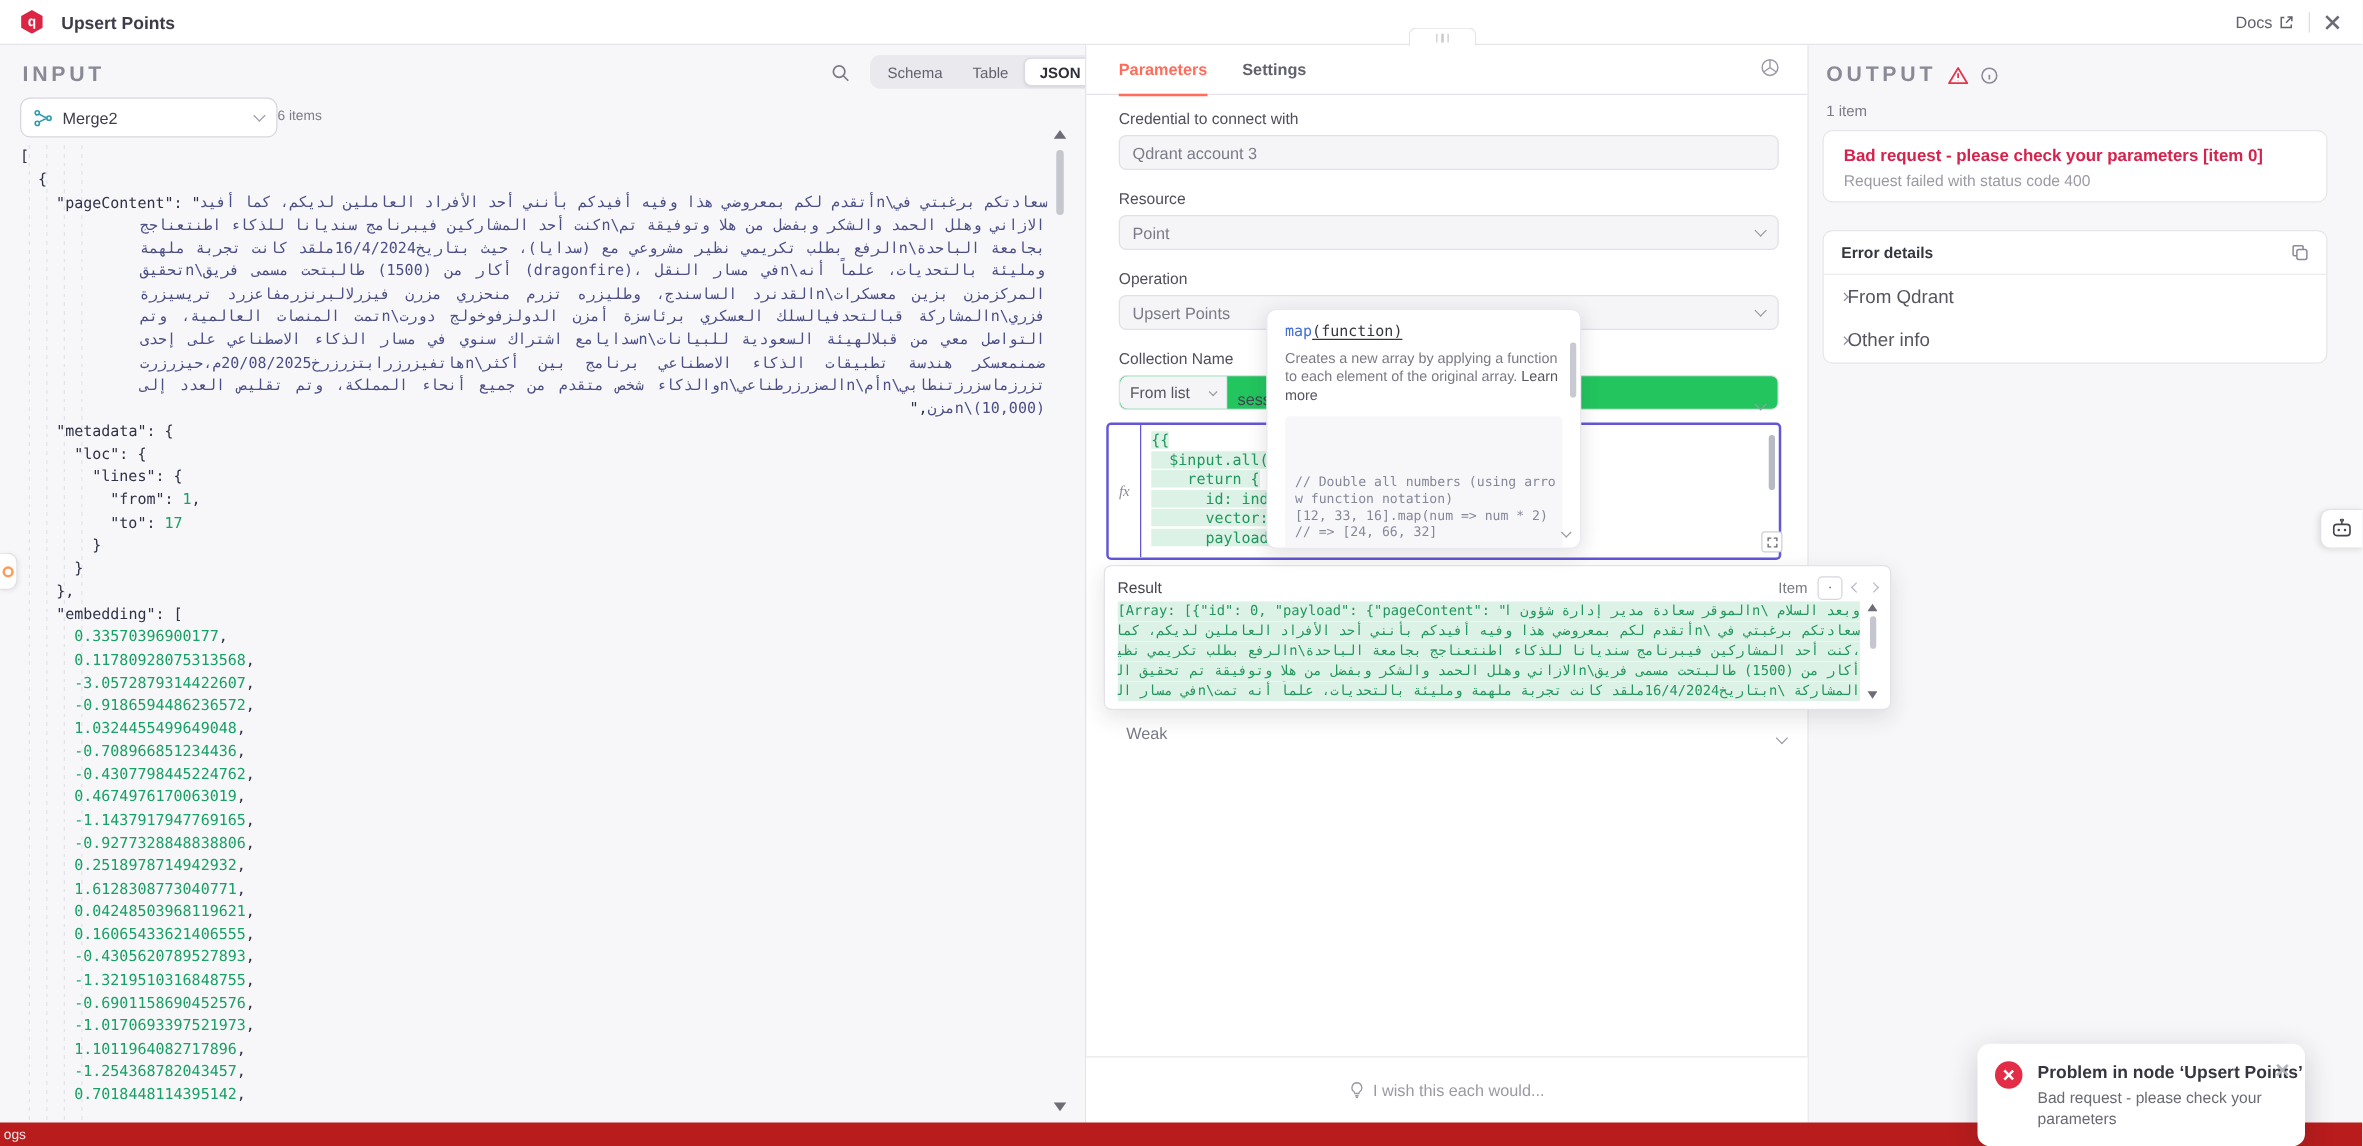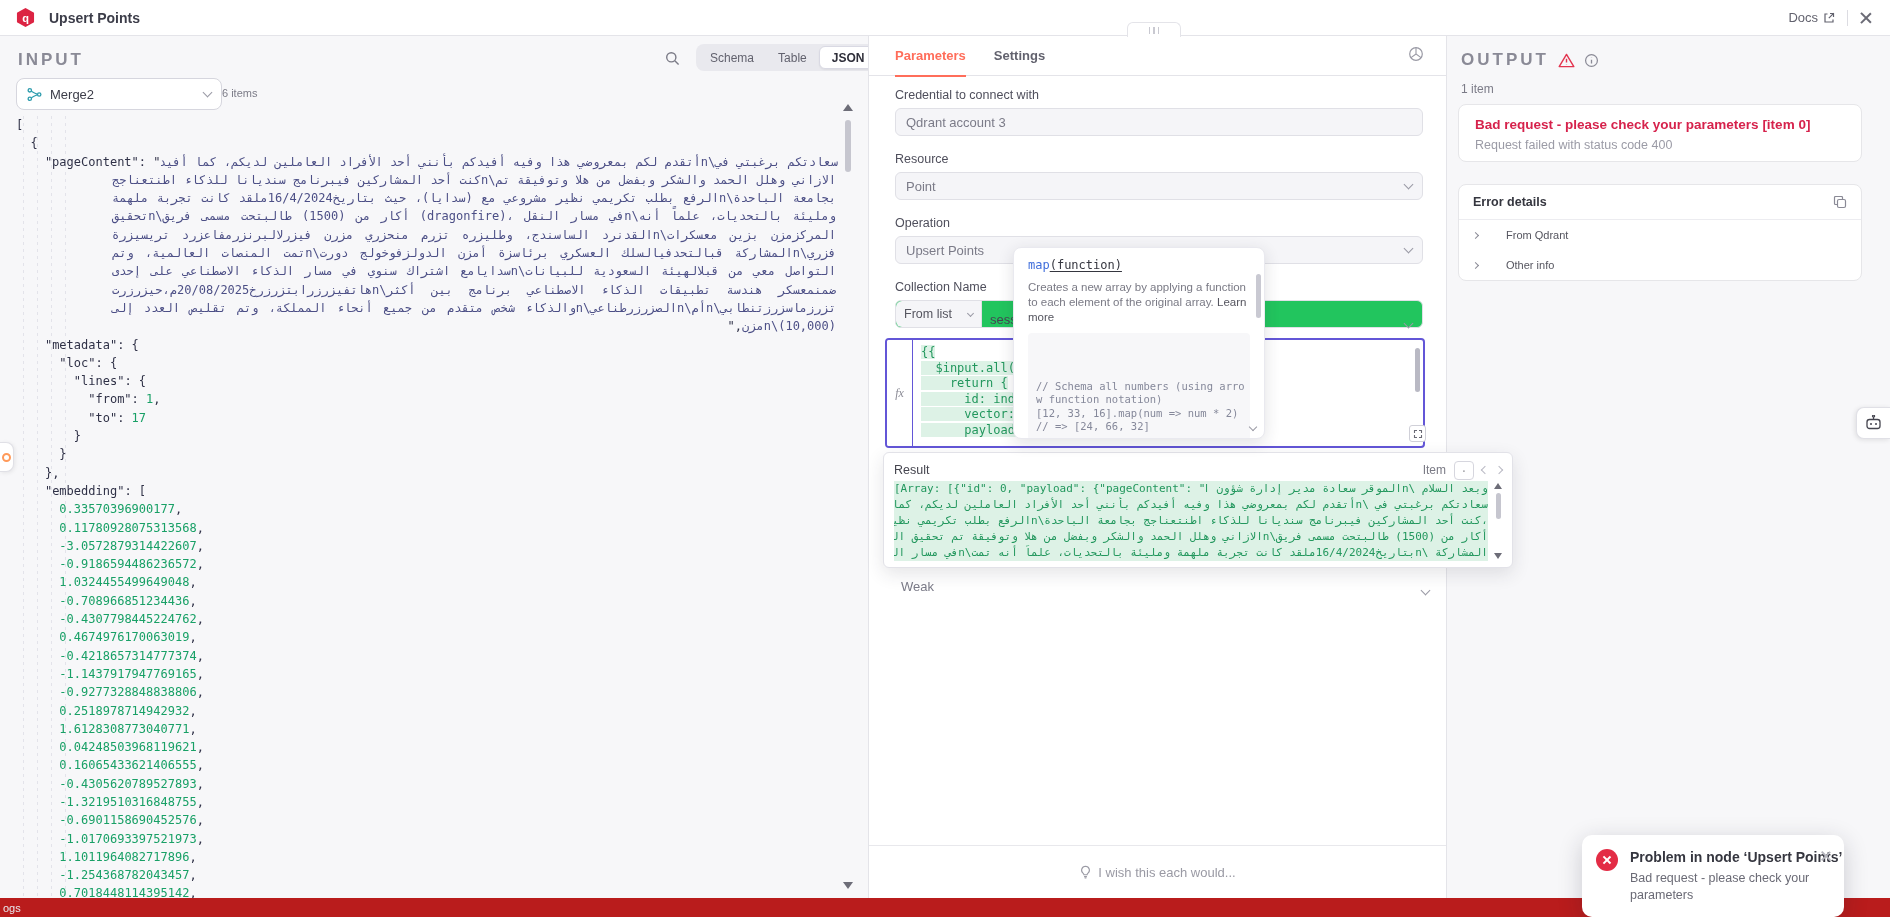--- a/index.html
+++ b/index.html
@@ -137,21 +137,21 @@
   
   .out-head { position:absolute; left:14px; top:14px; display:flex; align-items:center; gap:9px; }
   .out-count { position:absolute; left:14px; top:46px; font-size:12px; color:#7b7b87; }
   .err-card { position:absolute; left:11px; top:68px; width:404px; height:58px; background:#fff; border:1px solid #e6e6e9; border-radius:8px; padding:12px 16px; }
   .err-title { font-size:13.5px; font-weight:700; color:#d6224c; margin-bottom:6px; }
   .err-sub { font-size:12.5px; color:#9b9ba6; }
   .det-card { position:absolute; left:11px; top:148px; width:404px; background:#fff; border:1px solid #e6e6e9; border-radius:8px; overflow:hidden; }
   .det-head { display:flex; align-items:center; padding:10px 14px; border-bottom:1px solid #ececf0; }
   .det-title { font-size:12.5px; font-weight:700; color:#35363f; }
   .det-copy { margin-left:auto; cursor:pointer; display:flex; }
-  .det-row { display:flex; align-items:center; gap:28px; padding:9px 14px; font-size:11px; color:#55555f; cursor:pointer; }
+  .det-row { display:flex; align-items:center; gap:0; padding:9px 14px; font-size:15px; color:#55555f; cursor:pointer; }
   .det-row .chev { width:5px; height:5px; border-color:#8a8a96; }
 
   
   .left-tab { position:absolute; left:0; top:442px; width:14px; height:30px; background:#fff; border:1px solid #e0e0e6; border-left:none; border-radius:0 8px 8px 0; box-shadow:1px 1px 4px rgba(0,0,0,.08); display:flex; align-items:center; justify-content:flex-end; z-index:25; cursor:pointer; }
   .left-tab .dot { width:9px; height:9px; border:2.5px solid #ff9a5a; border-radius:50%; margin-right:2px; }
   .assist-btn { position:absolute; right:0; top:407px; width:34px; height:32px; background:#fff; border:1px solid #e0e0e6; border-right:none; border-radius:8px 0 0 8px; box-shadow:-1px 1px 5px rgba(0,0,0,.10); display:flex; align-items:center; padding-left:8px; z-index:25; cursor:pointer; }
 
   
   .toast { position:absolute; left:1582px; top:835px; width:262px; height:82px; background:#fff; border-radius:10px; box-shadow:0 6px 24px rgba(30,30,50,.20); z-index:50; padding:14px 14px 12px 14px; display:flex; }
   .toast-ico { width:22px; height:22px; border-radius:50%; background:#e32c45; color:#fff; display:flex; align-items:center; justify-content:center; flex:none; margin-right:12px; position:relative; }
@@ -257,21 +257,20 @@
           <div class="jline"><span class="jpunct">      </span><span class="jkey"></span><span class="jpunct"></span><span class="jnum">-0.9186594486236572</span><span class="jpunct">,</span></div>
 
           <div class="jline"><span class="jpunct">      </span><span class="jkey"></span><span class="jpunct"></span><span class="jnum">1.0324455499649048</span><span class="jpunct">,</span></div>
 
           <div class="jline"><span class="jpunct">      </span><span class="jkey"></span><span class="jpunct"></span><span class="jnum">-0.708966851234436</span><span class="jpunct">,</span></div>
 
           <div class="jline"><span class="jpunct">      </span><span class="jkey"></span><span class="jpunct"></span><span class="jnum">-0.4307798445224762</span><span class="jpunct">,</span></div>
 
           <div class="jline"><span class="jpunct">      </span><span class="jkey"></span><span class="jpunct"></span><span class="jnum">0.4674976170063019</span><span class="jpunct">,</span></div>
 
-          <div class="jline"><span class="jpunct">      </span><span class="jkey"></span><span class="jpunct"></span><span class="jnum">-0.4218657314777374</span><span class="jpunct">,</span></div>
 
           <div class="jline"><span class="jpunct">      </span><span class="jkey"></span><span class="jpunct"></span><span class="jnum">-1.1437917947769165</span><span class="jpunct">,</span></div>
 
           <div class="jline"><span class="jpunct">      </span><span class="jkey"></span><span class="jpunct"></span><span class="jnum">-0.9277328848838806</span><span class="jpunct">,</span></div>
 
           <div class="jline"><span class="jpunct">      </span><span class="jkey"></span><span class="jpunct"></span><span class="jnum">0.2518978714942932</span><span class="jpunct">,</span></div>
 
           <div class="jline"><span class="jpunct">      </span><span class="jkey"></span><span class="jpunct"></span><span class="jnum">1.6128308773040771</span><span class="jpunct">,</span></div>
 
           <div class="jline"><span class="jpunct">      </span><span class="jkey"></span><span class="jpunct"></span><span class="jnum">0.04248503968119621</span><span class="jpunct">,</span></div>
@@ -377,21 +376,21 @@
           <path d="M1.5 4V1.5H4 M6 1.5h2.5V4 M8.5 6v2.5H6 M4 8.5H1.5V6" fill="none" stroke="#6a6a75" stroke-width="1.1"></path>
         </svg>
     </div>
 
     <div class="tooltip">
       <div class="tt-sig"><span class="fn">map</span><span class="args"><u>(function)</u></span></div>
       <div class="tt-desc"><span>Creates a new array by applying a function to each element of the original array. </span><span class="lm">Learn more</span></div>
       <div class="tt-code">
         <div>
           
-        <div>// Schema all numbers (using arro</div><div>w function notation)</div><div>[12, 33, 16].map(num =&gt; num * 2)</div><div>// =&gt; [24, 66, 32]</div></div>
+        <div>// Double all numbers (using arro</div><div>w function notation)</div><div>[12, 33, 16].map(num =&gt; num * 2)</div><div>// =&gt; [24, 66, 32]</div></div>
       </div>
 
       <div class="tt-sb"></div>
       <div class="tt-chev"><span class="chev"></span></div>
     </div>
 
     <div class="result-card">
       <div class="result-head">
         <span class="result-title">Result</span>
         <div class="result-pager">

